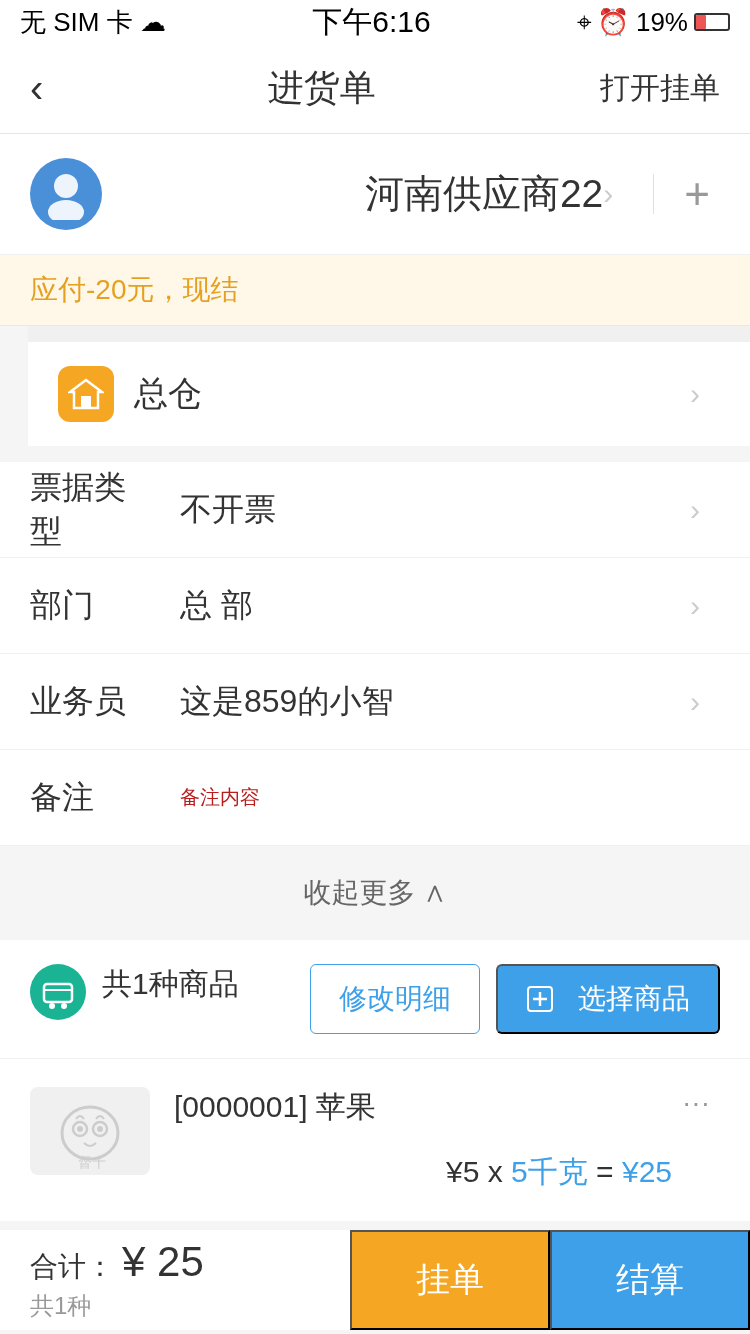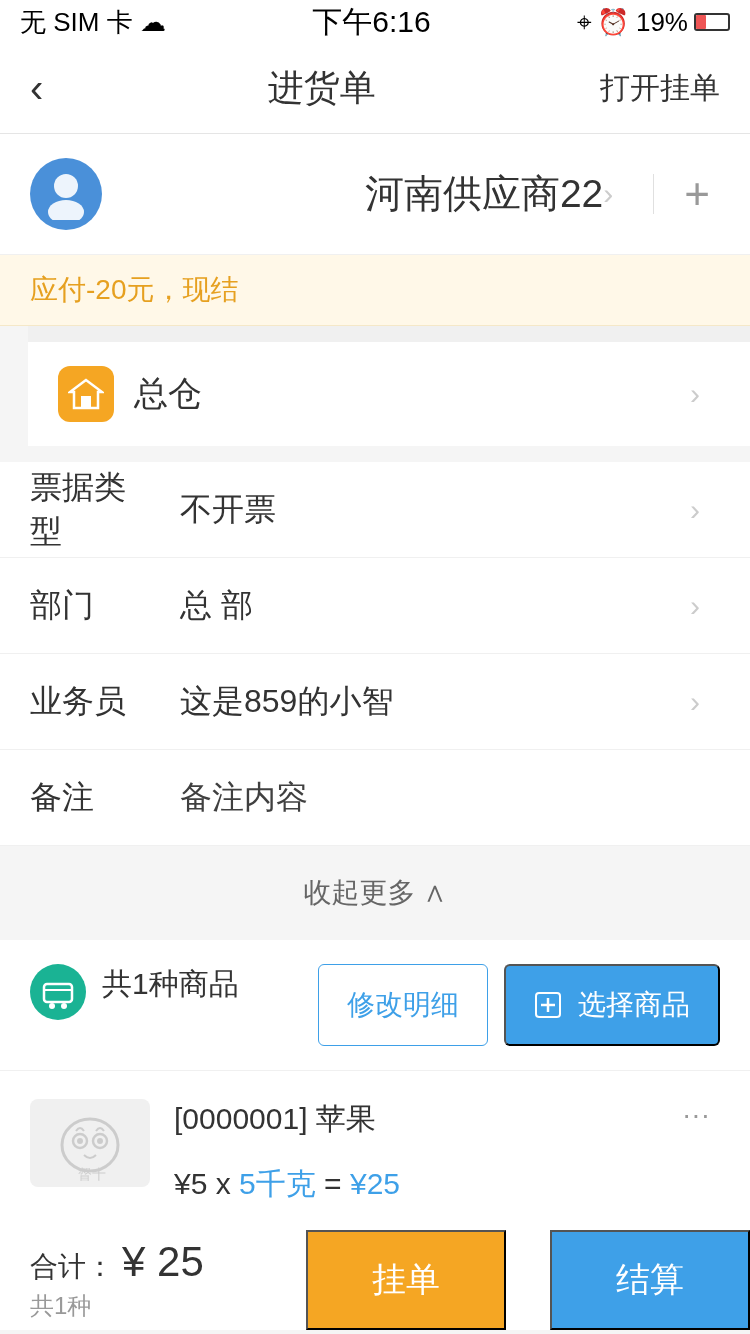--- a/index.html
+++ b/index.html
@@ -124,22 +124,22 @@
       flex-shrink: 0;
     }
     .form-value {
       flex: 1;
       font-size: 32px;
       color: #333;
       padding-left: 30px;
     }
     .form-placeholder {
       flex: 1;
-      font-size: 32px;
-      color: #404040;
+      font-size: 20px;
+      color: #b91c1c;
       padding-left: 30px;
     }
 
     
     .collapse-row {
       display: flex;
       align-items: center;
       justify-content: center;
       padding: 28px 0;
       background: #f5f5f5;
@@ -180,27 +180,27 @@
       color: #3ea0e8;
       background: #fff;
       padding: 14px 28px;
       font-size: 28px;
       border-radius: 6px;
       cursor: pointer;
     }
     .btn-select {
       background: #3ea0e8;
       color: #fff;
-      padding: 20px 28px;
+      padding: 14px 28px;
       font-size: 28px;
       border-radius: 6px;
       cursor: pointer;
       display: flex;
       align-items: center;
-      gap: 16px;
+      gap: 24px;
     }
 
     
     .product-item {
       display: flex;
       align-items: flex-start;
       padding: 28px 30px;
       background: #fff;
     }
     .product-thumb {
@@ -216,20 +216,21 @@
     }
     .product-info { flex: 1; }
     .product-name {
       font-size: 30px;
       color: #333;
       margin-bottom: 24px;
     }
     .product-price {
       font-size: 30px;
       color: #333;
+      text-align: right;
     }
     .price-blue { color: #3ea0e8; }
     .product-more {
       font-size: 28px;
       color: #999;
       padding: 0 10px;
     }
 
     
     .bottom-bar {
@@ -264,21 +265,20 @@
       width: 200px;
       height: 100px;
       background: #3ea0e8;
       color: #fff;
       font-size: 34px;
       display: flex;
       align-items: center;
       justify-content: center;
       cursor: pointer;
       flex-shrink: 0;
-      margin-left: 44px;
     }
   </style>
 </head>
 <body>
 
 <div class="status-bar">
   <div class="status-left">
     <span>无 SIM 卡 ☁</span>
   </div>
   <div class="status-center">下午6:16</div>

